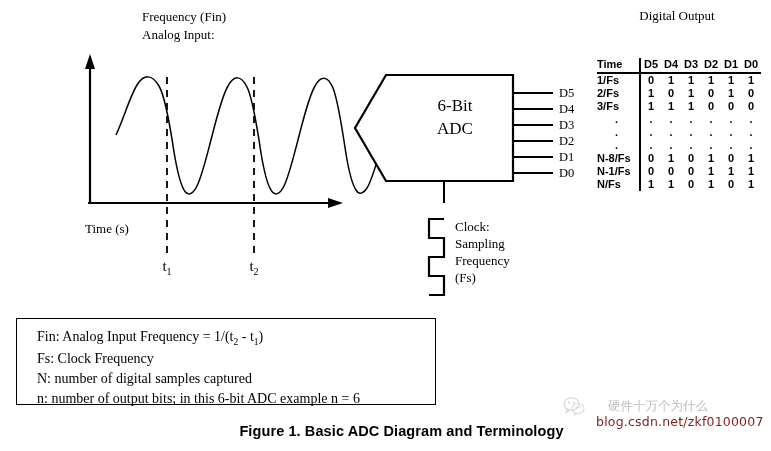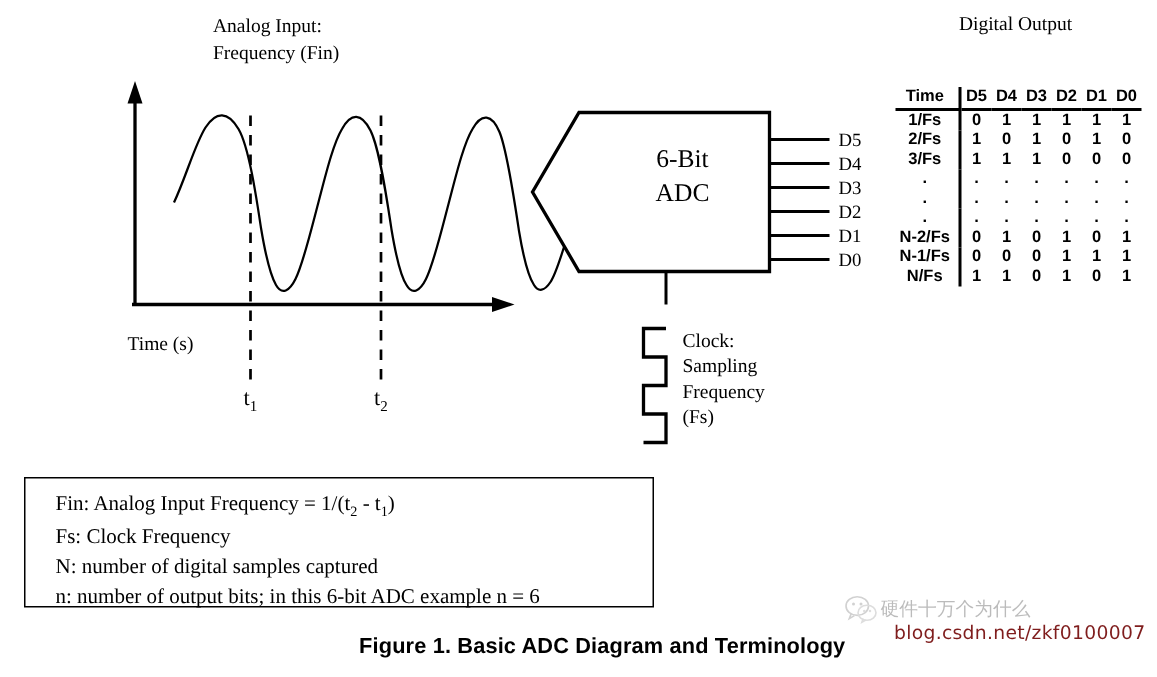--- a/index.html
+++ b/index.html
@@ -95,21 +95,21 @@
   }
   #dig-table th, #dig-table td {
     padding: 0;
     margin: 0;
     text-align: center;
     height: 13px;
     line-height: 13px;
     font-weight: bold;
   }
   #dig-table th.time-col, #dig-table td.time-col {
-    text-align: center;
+    text-align: left;
     width: 39px;
     padding-right: 3px;
   }
   #dig-table th.bit-col, #dig-table td.bit-col { width: 20px; }
   #dig-table tr.header-row th { padding-bottom: 1px; }
   #dig-table tr.header-row th.bit-col,
   #dig-table tr.header-row th.time-col {
     border-bottom: 2px solid #000;
   }
   #dig-table .vrule { border-left: 2px solid #000; }
@@ -144,21 +144,21 @@
     font-weight: bold;
     letter-spacing: 0.1px;
   }
 
   
   #watermark {
     position: absolute;
     left: 563px; top: 396px;
     display: flex;
     align-items: center;
-    gap: 2px;
+    gap: 23px;
     opacity: 0.45;
   }
   #watermark .wm-text {
     font-family: "DejaVu Sans", sans-serif;
     font-size: 12.5px;
     color: #6b6b6b;
     white-space: nowrap;
   }
   #wm-url {
     position: absolute;
@@ -169,22 +169,22 @@
     white-space: nowrap;
     letter-spacing: 0.2px;
   }
 </style>
 </head>
 <body>
 
 <div id="page">
 
   <div class="lbl hdr-analog">
+    <div>Frequency (Fin)</div>
     <div>Analog Input:</div>
-    <div>Frequency (Fin)</div>
   </div>
 
 
   <div class="lbl time-lbl">Time (s)</div>
 
   <svg id="wave-svg" width="771" height="451">
 
     <g>
       <line x1="90" y1="203" x2="90" y2="64" stroke="#000" stroke-width="2.2"></line>
       <polygon points="90,54 85,69 95,69" fill="#000"></polygon>
@@ -325,21 +325,21 @@
         <tr>
           <td class="time-col dots" style="text-align: center;">.</td>
           <td class="bit-col vrule dots">.</td>
           <td class="bit-col dots">.</td>
           <td class="bit-col dots">.</td>
           <td class="bit-col dots">.</td>
           <td class="bit-col dots">.</td>
           <td class="bit-col dots">.</td>
         </tr>
         <tr>
-          <td class="time-col">N-2/Fs</td>
+          <td class="time-col">N-8/Fs</td>
           <td class="bit-col vrule">0</td>
           <td class="bit-col">1</td>
           <td class="bit-col">0</td>
           <td class="bit-col">1</td>
           <td class="bit-col">0</td>
           <td class="bit-col">1</td>
         </tr>
         <tr>
           <td class="time-col">N-1/Fs</td>
           <td class="bit-col vrule">0</td>

